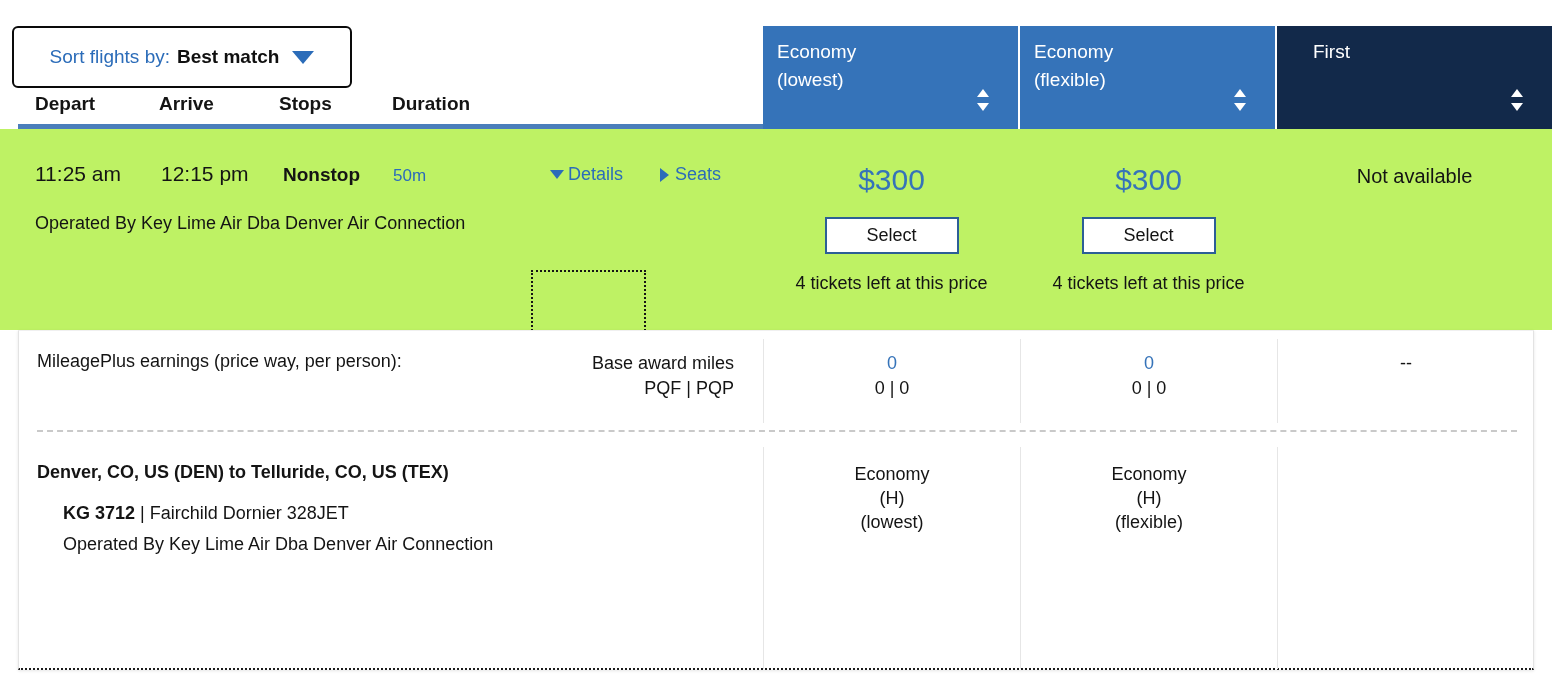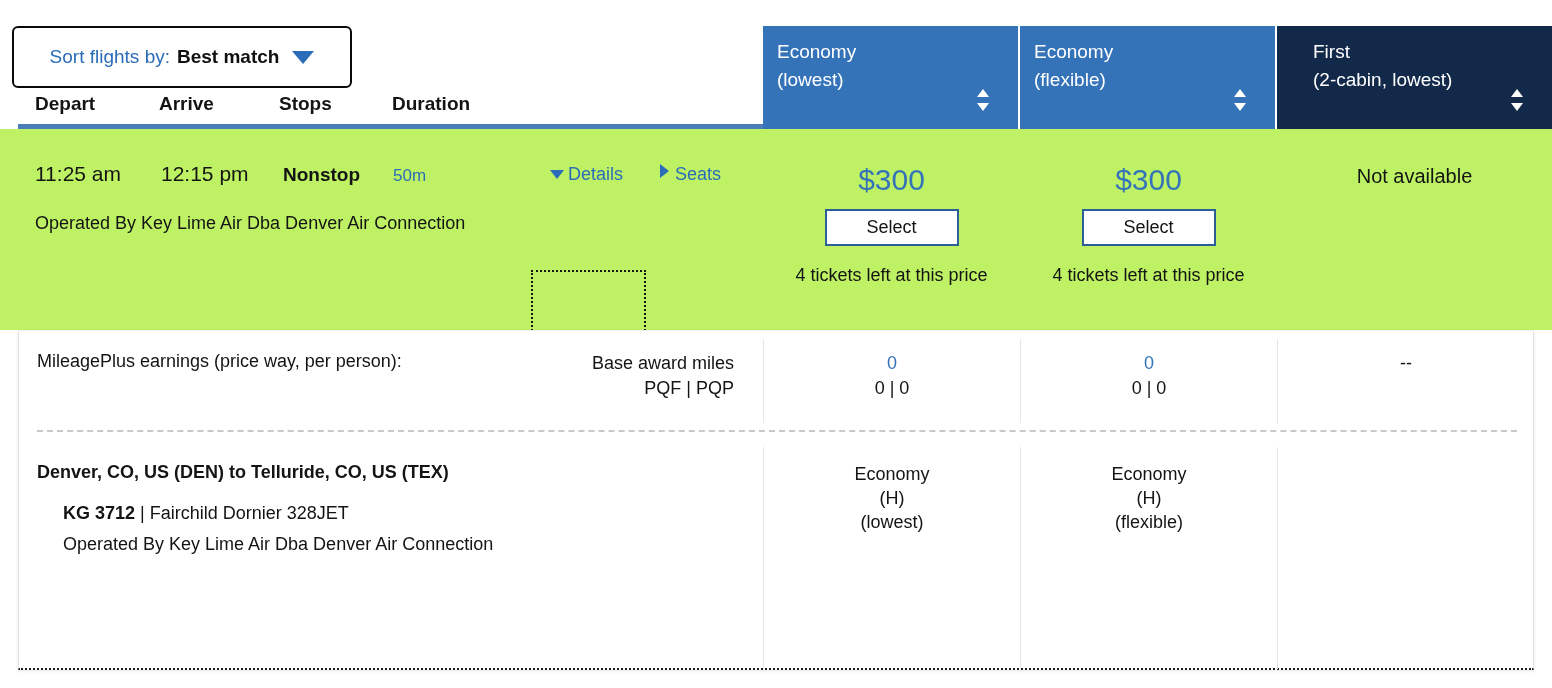--- a/index.html
+++ b/index.html
@@ -185,20 +185,21 @@
     gap: 4px;
     font-size: 18px;
     color: #2b6cb9;
     cursor: pointer;
   }
   .seats-link {
     position: absolute;
     left: 660px;
     top: 35px;
     display: flex;
+    align-items: center;
     gap: 6px;
     font-size: 18px;
     color: #2b6cb9;
     cursor: pointer;
   }
   .tri-down {
     width: 0; height: 0;
     border-left: 7px solid transparent;
     border-right: 7px solid transparent;
     border-top: 9px solid #2b6cb9;
@@ -222,21 +223,21 @@
 
   .price {
     margin-top: 34px;
     font-size: 30px;
     color: #3573b9;
     line-height: 34px;
     text-align: center;
   }
   .select-btn {
     display: inline-block;
-    margin-top: 12px;
+    margin-top: 20px;
     padding: 6px 0;
     width: 134px;
     box-sizing: border-box;
     border: 2px solid #2c5f96;
     background: #ffffff;
     font-family: "Liberation Sans", sans-serif;
     font-size: 18px;
     color: #141414;
     cursor: pointer;
   }
@@ -419,21 +420,20 @@
     <div class="fh-line1">Economy</div>
     <div class="fh-line2">(flexible)</div>
     <span class="sort-arrows">
         <i class="up"></i>
         <i class="dn"></i>
       </span>
   </div>
 
   <div class="fare-head first">
     <div class="fh-line1">First</div>
-    <div class="fh-line2">(2-cabin, lowest)</div>
     <span class="sort-arrows">
         <i class="up"></i>
         <i class="dn"></i>
       </span>
   </div>
 </div>
 
 <div class="flight-row">
 
   <div class="times-line">

